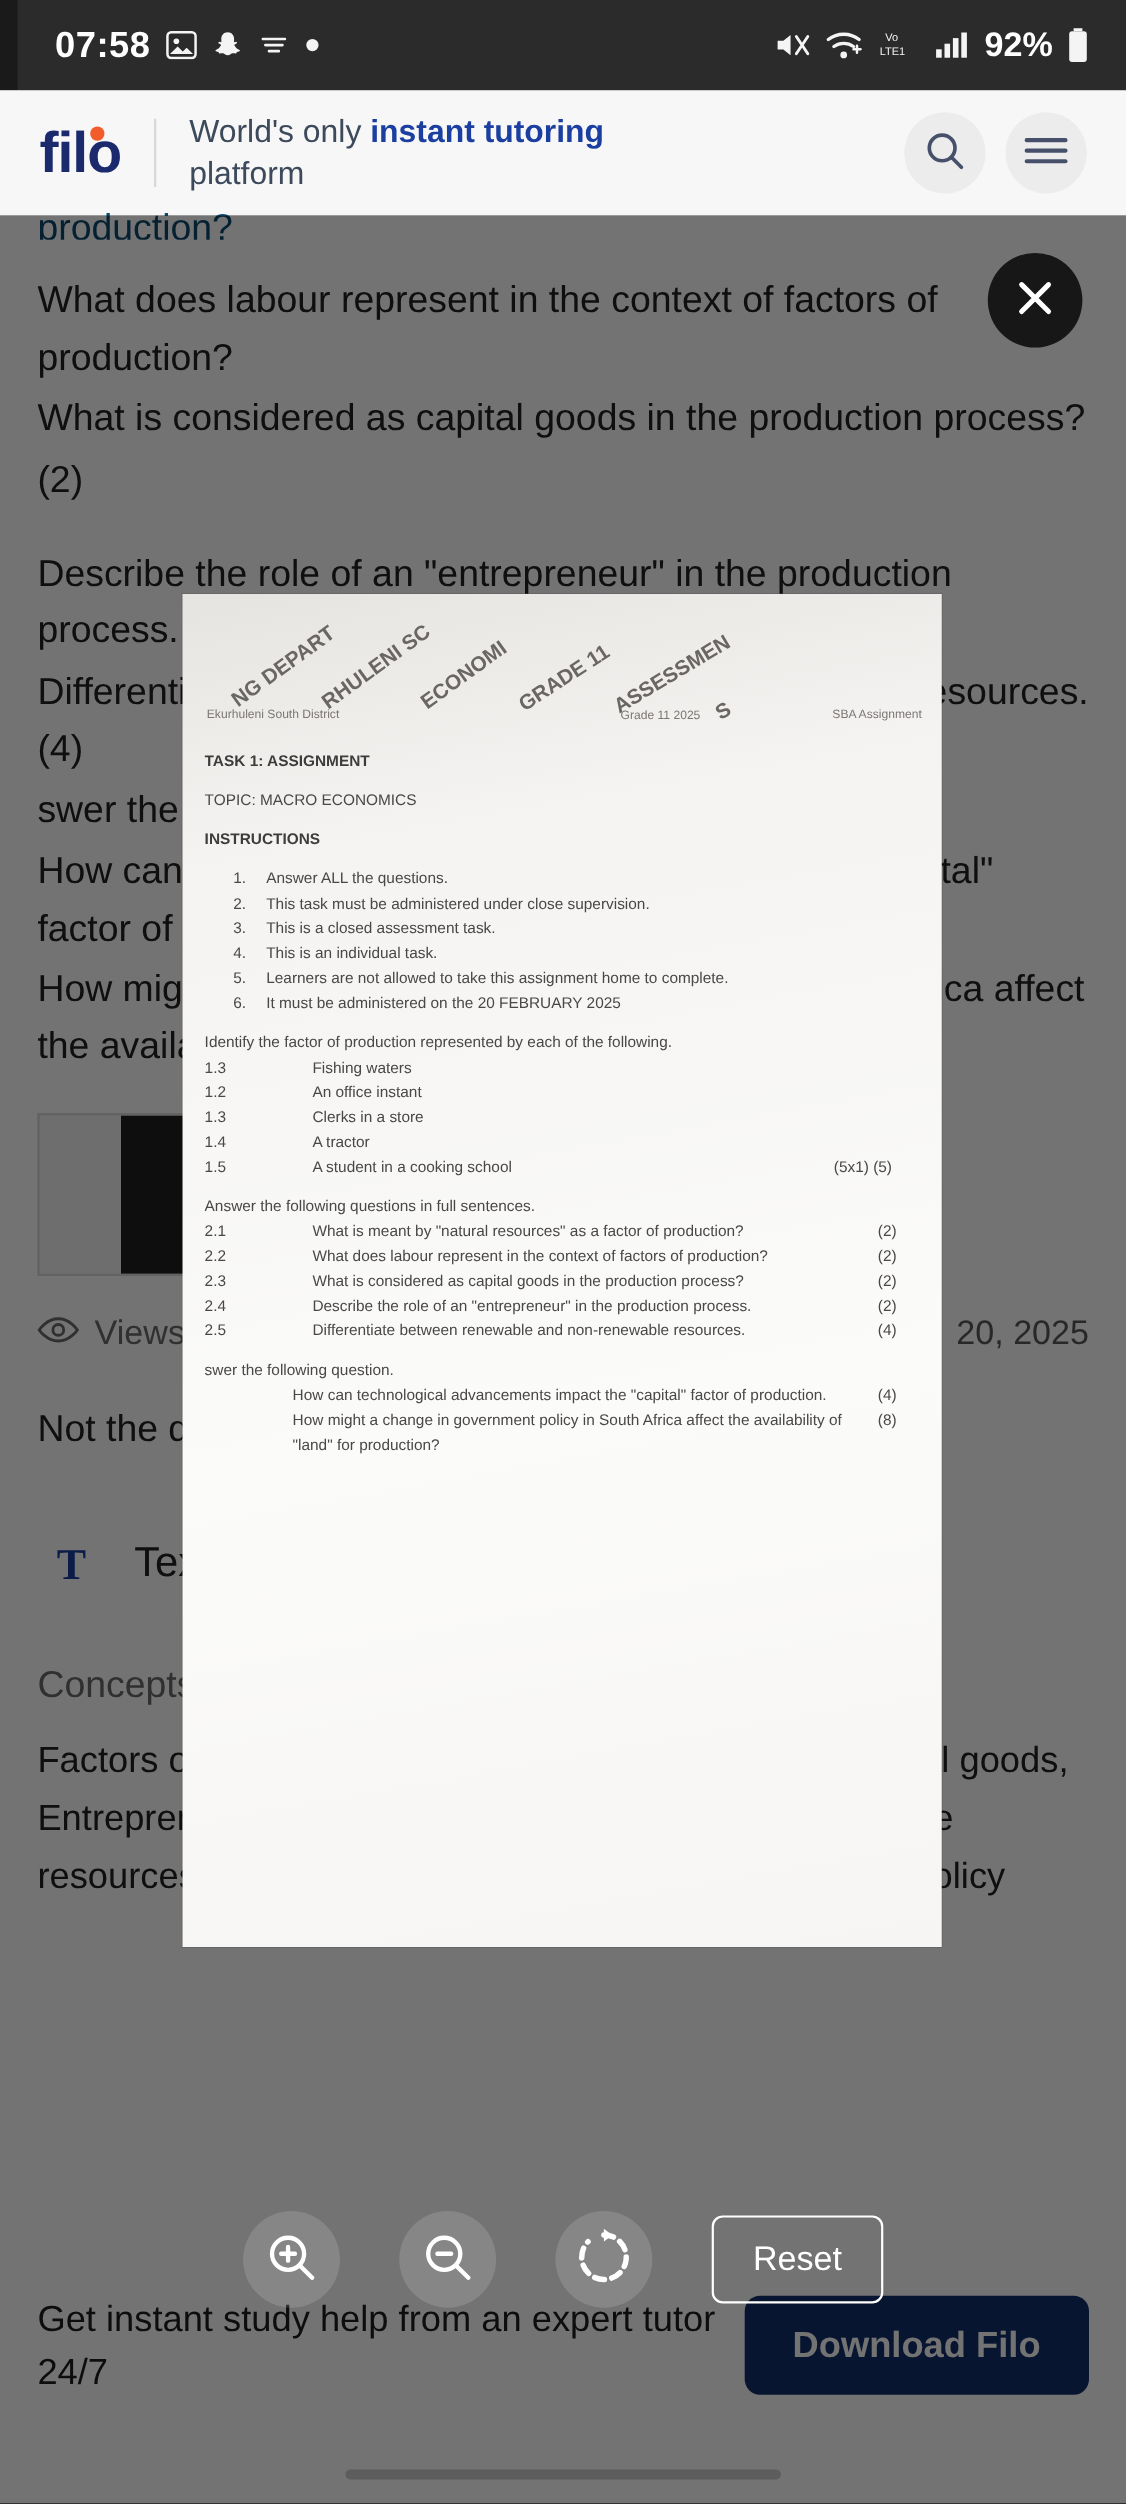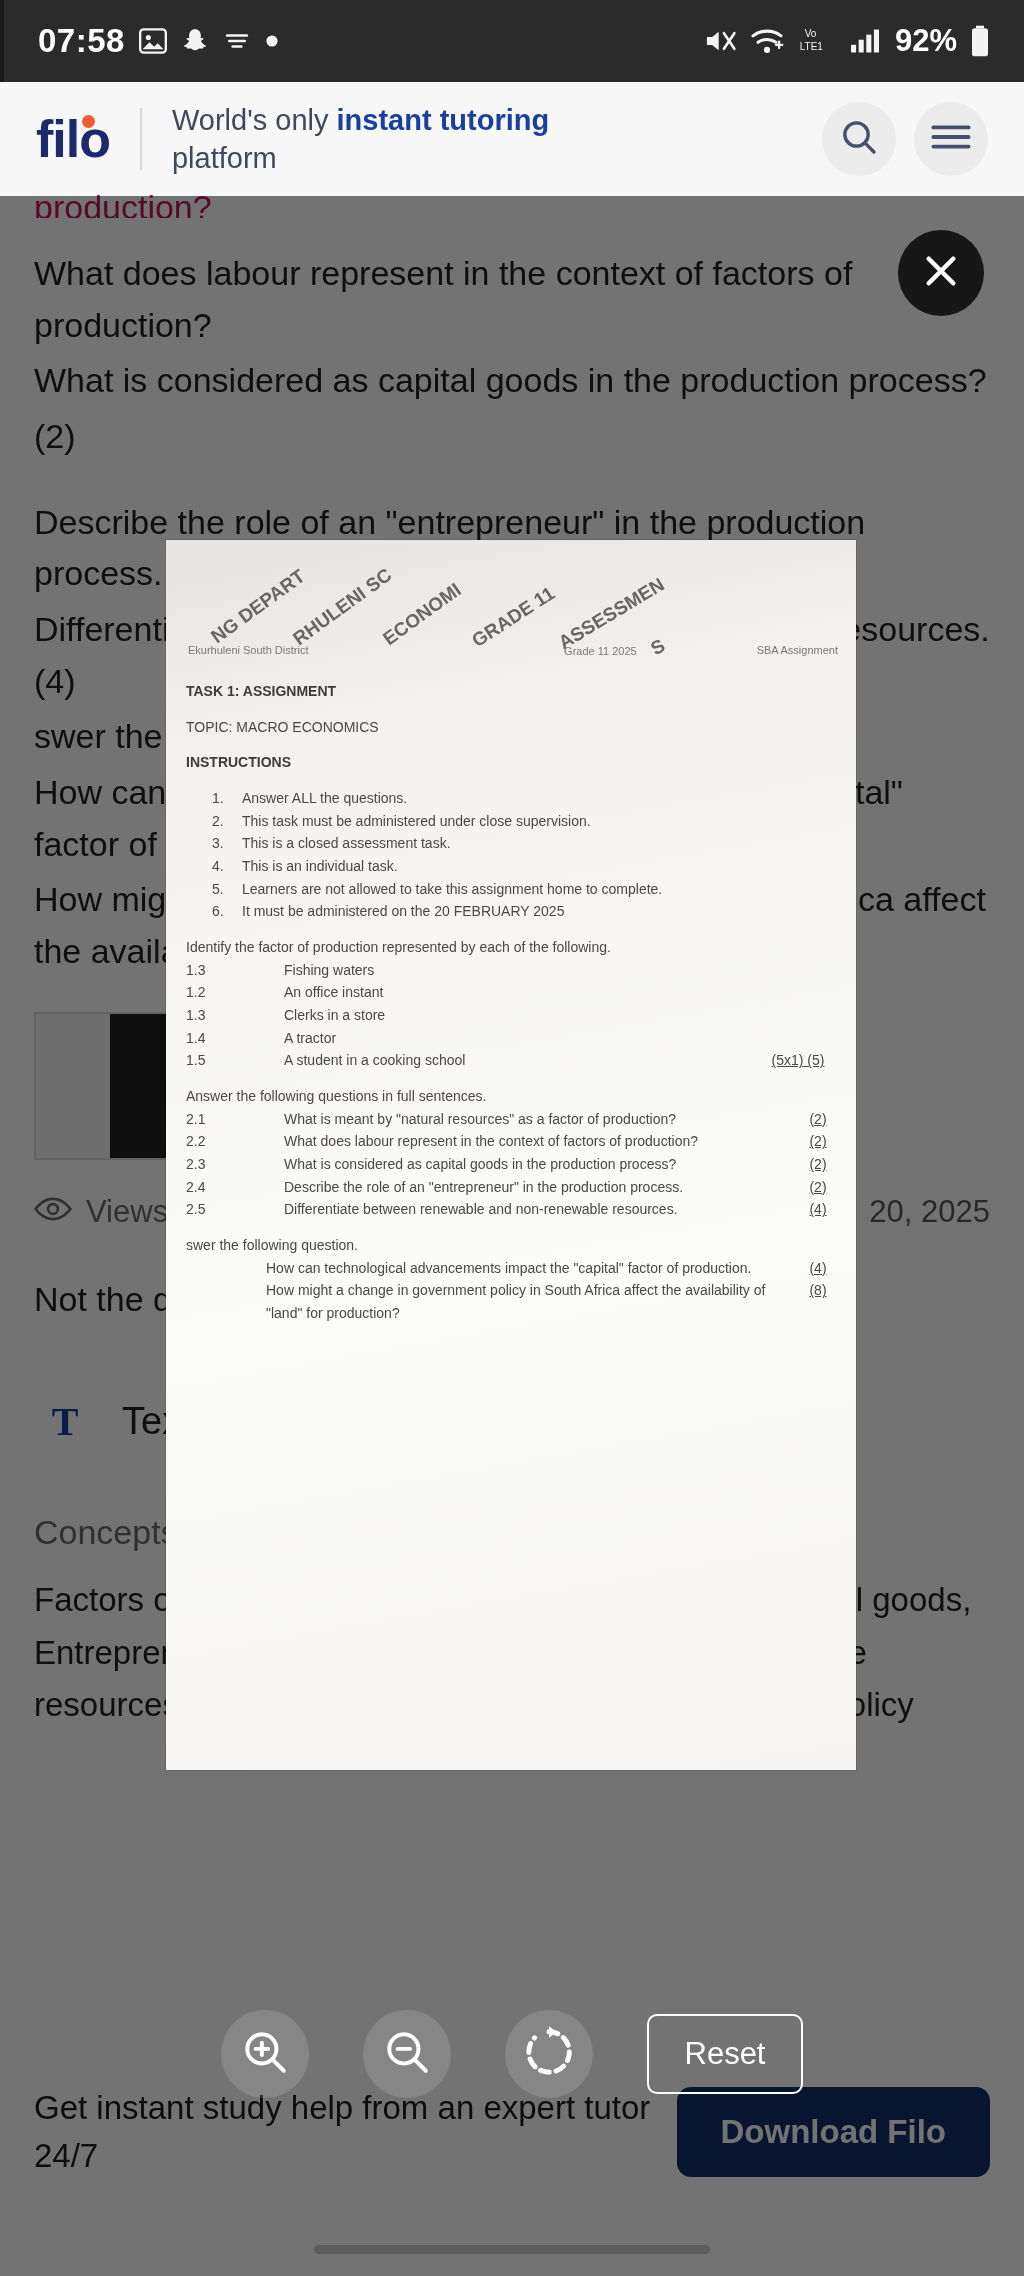--- a/index.html
+++ b/index.html
@@ -13,21 +13,21 @@
   .phone {
     position: relative;
     width: 1024px;
     height: 2276px;
     background: #1a1a1a;
     overflow: hidden;
   }
 
   
   .statusbar {
-    position: absolute; top: 0; left: 4px; right: 0;
+    position: absolute; top: 0; left: 16px; right: 0;
     height: 82px;
     background: #2b2b2b;
     display: flex; align-items: center;
     padding: 0 34px;
     color: #fff;
   }
   .sb-left { display: flex; align-items: center; gap: 14px; }
   .sb-time { font-size: 33px; font-weight: 700; letter-spacing: 0.5px; }
   .sb-icon { opacity: 0.95; display: inline-flex; align-items: center; }
   .sb-right { margin-left: auto; display: flex; align-items: center; gap: 13px; }
@@ -79,21 +79,21 @@
   
   .content {
     position: absolute;
     top: 196px; left: 0; right: 0; bottom: 0;
     background: #fff;
     color: #1e1e1e;
     padding: 0 34px;
   }
   .q-clip {
     font-size: 34px;
-    color: #be185d;
+    color: #0c4a6e;
     line-height: 1.5;
     margin-top: -14px;
     height: 36px;
     overflow: hidden;
   }
   .q-block {
     font-size: 34px;
     line-height: 1.52;
     color: #222;
     margin-top: 30px;
@@ -237,21 +237,21 @@
     position: absolute;
     top: 140px; left: 20px; right: 18px;
     line-height: 1.62;
   }
   .doc-body .ln { white-space: nowrap; overflow: hidden; }
   .doc-body .bold { font-weight: 700; color: #3e3c3a; }
   .doc-row { display: flex; }
   .doc-row .num { width: 42px; flex: 0 0 42px; }
   .doc-row .num2 { width: 24px; flex: 0 0 24px; }
   .doc-row .txt { flex: 1; }
-  .doc-row .mk { width: 40px; text-align: center; flex: 0 0 40px; text-decoration: underline; }
+  .doc-row .mk { width: 40px; text-align: left; flex: 0 0 40px; }
   .sp { height: 13px; }
   .indent { padding-left: 56px; }
   .doc-instr { padding-left: 26px; }
   .doc-instr .doc-row .num { width: 30px; flex: 0 0 30px; }
 
   
   .zoombar {
     position: absolute;
     left: 0; right: 0;
     bottom: 178px;

